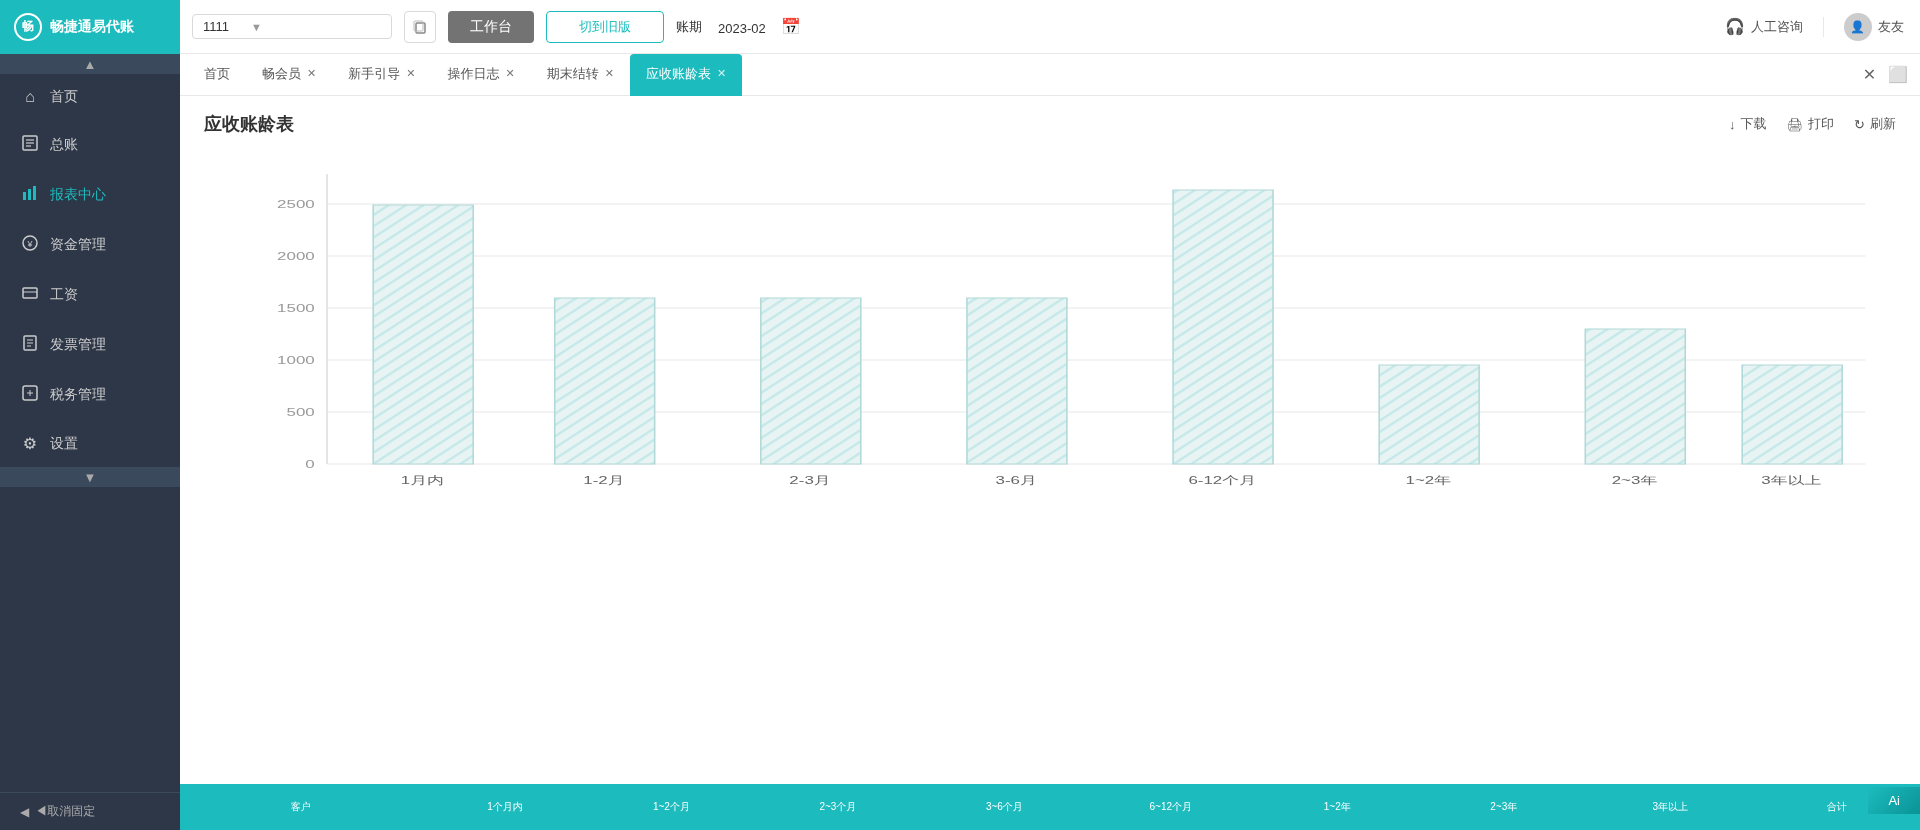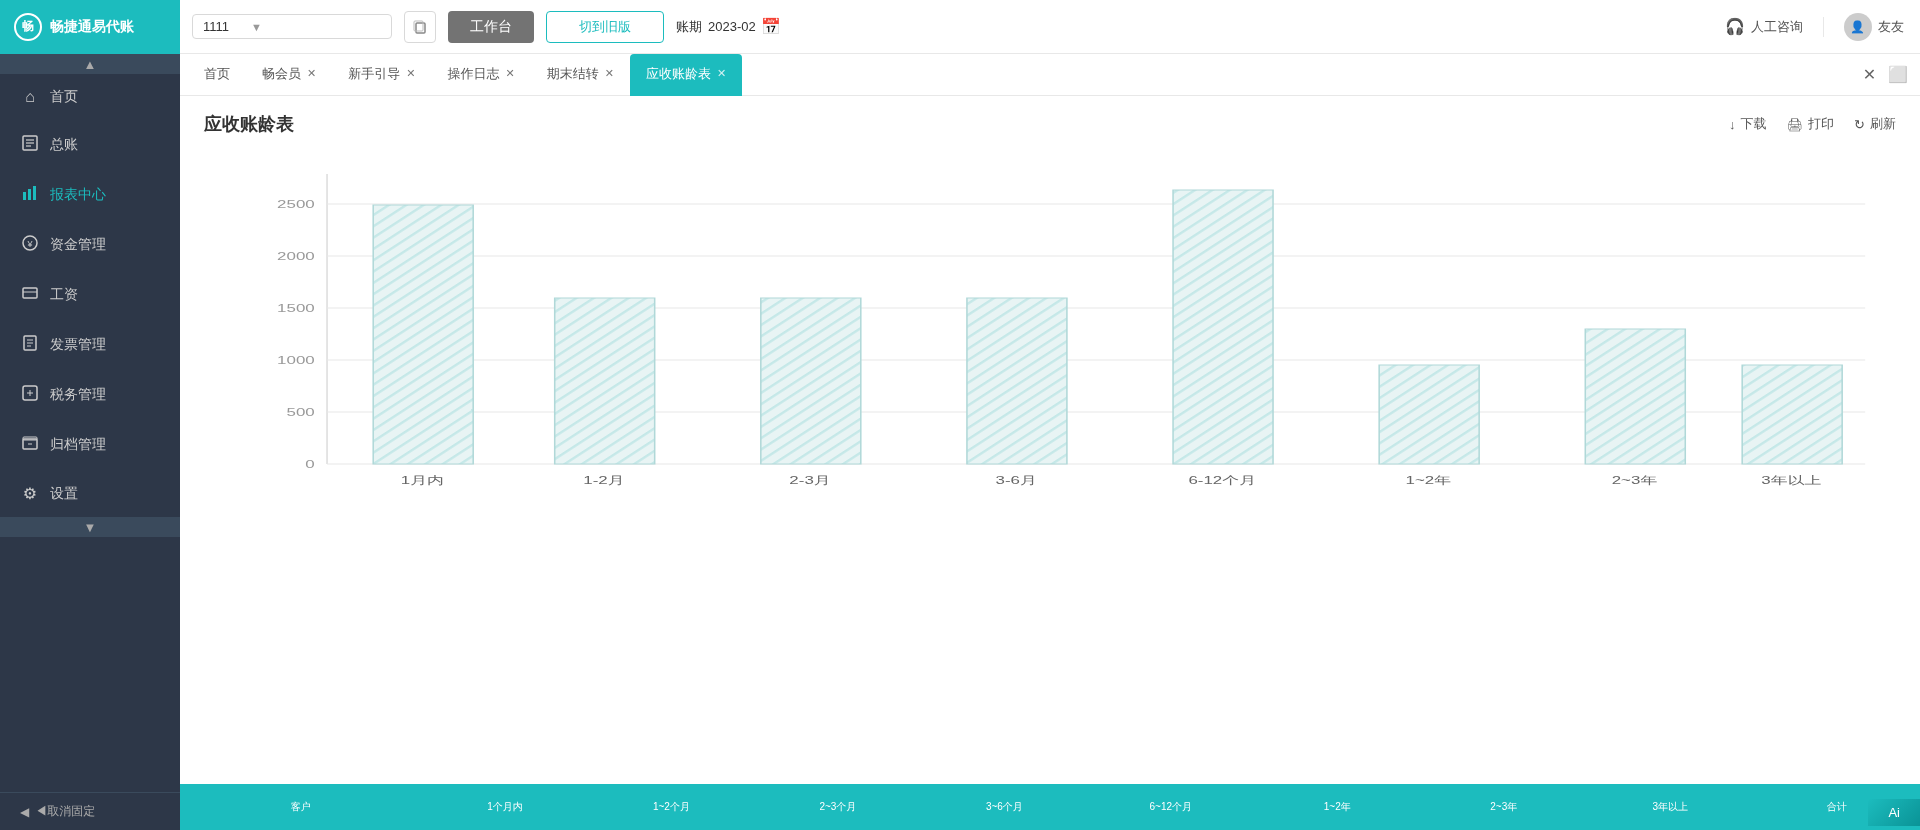--- a/index.html
+++ b/index.html
@@ -57,21 +57,21 @@
       padding: 7px 22px; cursor: pointer; font-size: 14px;
     }
 
     .switch-btn {
       border: 1px solid #1cbcbe; color: #1cbcbe;
       background: #fff; border-radius: 4px;
       padding: 6px 32px; cursor: pointer; font-size: 13px;
     }
 
     .period-area {
-      display: flex; align-items: center; gap: 6px; color: #333;
+      display: flex; align-items: flex-end; gap: 16px; color: #333;
     }
     .period-icon { color: #1cbcbe; font-size: 16px; }
 
     .header-right {
       margin-left: auto;
       display: flex; align-items: center; gap: 20px;
     }
     .consult-area { display: flex; align-items: center; gap: 6px; color: #555; cursor: pointer; }
     .user-area { display: flex; align-items: center; gap: 6px; color: #555; cursor: pointer; }
     .user-avatar {
@@ -219,21 +219,21 @@
       text-align: center;
       padding: 0 8px;
     }
     .table-header .th:first-child {
       flex: 1.5;
     }
 
     
     .ai-badge {
       position: fixed;
-      bottom: 4px;
+      bottom: 16px;
       right: 0;
       background: linear-gradient(135deg, #1cbcbe, #0a9396);
       color: #fff;
       padding: 6px 20px;
       font-size: 13px;
       border-radius: 4px 0 0 0;
       cursor: pointer;
     }
   </style>
 </head>
@@ -344,30 +344,20 @@
     </div>
     <div class="sidebar-item">
       <span class="sidebar-icon">
         <svg width="18" height="18" viewBox="0 0 18 18" fill="none">
           <rect x="2" y="2" width="14" height="14" rx="2" stroke="#ccc" stroke-width="1.5" fill="none"></rect>
           <line x1="6" y1="9" x2="12" y2="9" stroke="#ccc" stroke-width="1"></line>
           <line x1="9" y1="6" x2="9" y2="12" stroke="#ccc" stroke-width="1"></line>
         </svg>
       </span>
       <span>税务管理</span>
-    </div>
-    <div class="sidebar-item">
-      <span class="sidebar-icon">
-        <svg width="18" height="18" viewBox="0 0 18 18" fill="none">
-          <rect x="2" y="5" width="14" height="10" rx="1" stroke="#ccc" stroke-width="1.5" fill="none"></rect>
-          <rect x="2" y="3" width="14" height="3" rx="1" stroke="#ccc" stroke-width="1" fill="none"></rect>
-          <line x1="7" y1="10" x2="11" y2="10" stroke="#ccc" stroke-width="1"></line>
-        </svg>
-      </span>
-      <span>归档管理</span>
     </div>
     <div class="sidebar-item">
       <span class="sidebar-icon">⚙</span>
       <span>设置</span>
     </div>
 
     <div class="sidebar-scroll-down">▼</div>
 
     <div class="sidebar-cancel-fixed">
       <span>◀</span>

